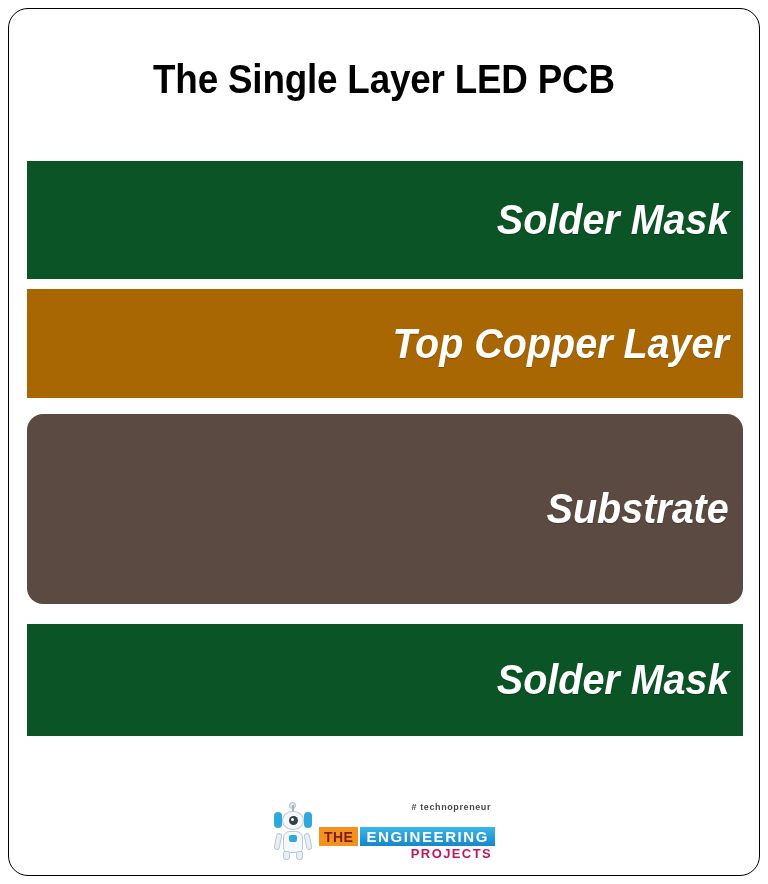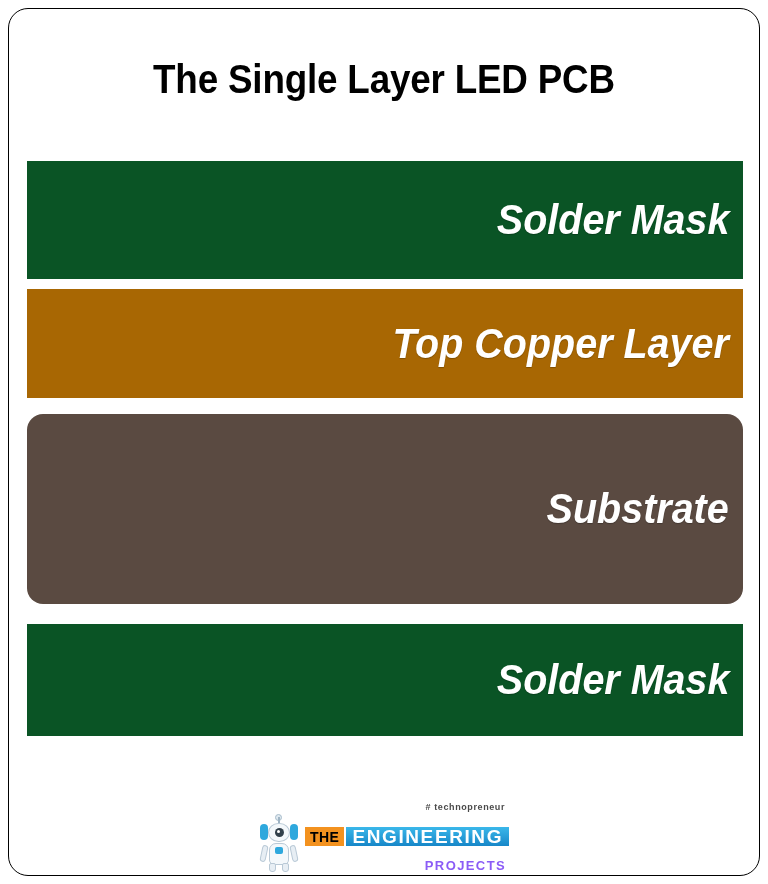--- a/index.html
+++ b/index.html
@@ -167,46 +167,46 @@
     font-weight: bold;
     color: #4a4a4a;
     letter-spacing: 0.6px;
     margin-bottom: 15px;
     padding-right: 4px;
   }
 
   .wordmark-row { display: flex; align-items: stretch; height: 19px; }
   .word-the {
     background: #f3921f;
-    color: #000000;
+    color: #7f1d1d;
     font-family: "Liberation Sans", sans-serif;
     font-size: 14px;
     font-weight: bold;
     letter-spacing: 0.5px;
     display: flex; align-items: center;
     padding: 0 5px;
   }
   .word-eng {
     background: linear-gradient(180deg, #3ab7ea 0%, #1787c8 100%);
     color: #ffffff;
     font-family: "Liberation Sans", sans-serif;
-    font-size: 19px;
+    font-size: 15px;
     font-weight: bold;
     letter-spacing: 1.6px;
     display: flex; align-items: center;
     padding: 0 6px;
     margin-left: 2px;
   }
   .word-projects {
     font-family: "Liberation Sans", sans-serif;
     font-size: 13px;
     font-weight: bold;
-    color: #8b5cf6;
+    color: #be185d;
     letter-spacing: 1.4px;
-    margin-top: 12px;
+    margin-top: 0;
     padding-right: 3px;
   }
 </style>
 </head>
 <body>
 
 <div class="frame" style="border-color: rgb(0, 0, 0);">
 
   <div class="diagram-title">The Single Layer LED PCB</div>
 

